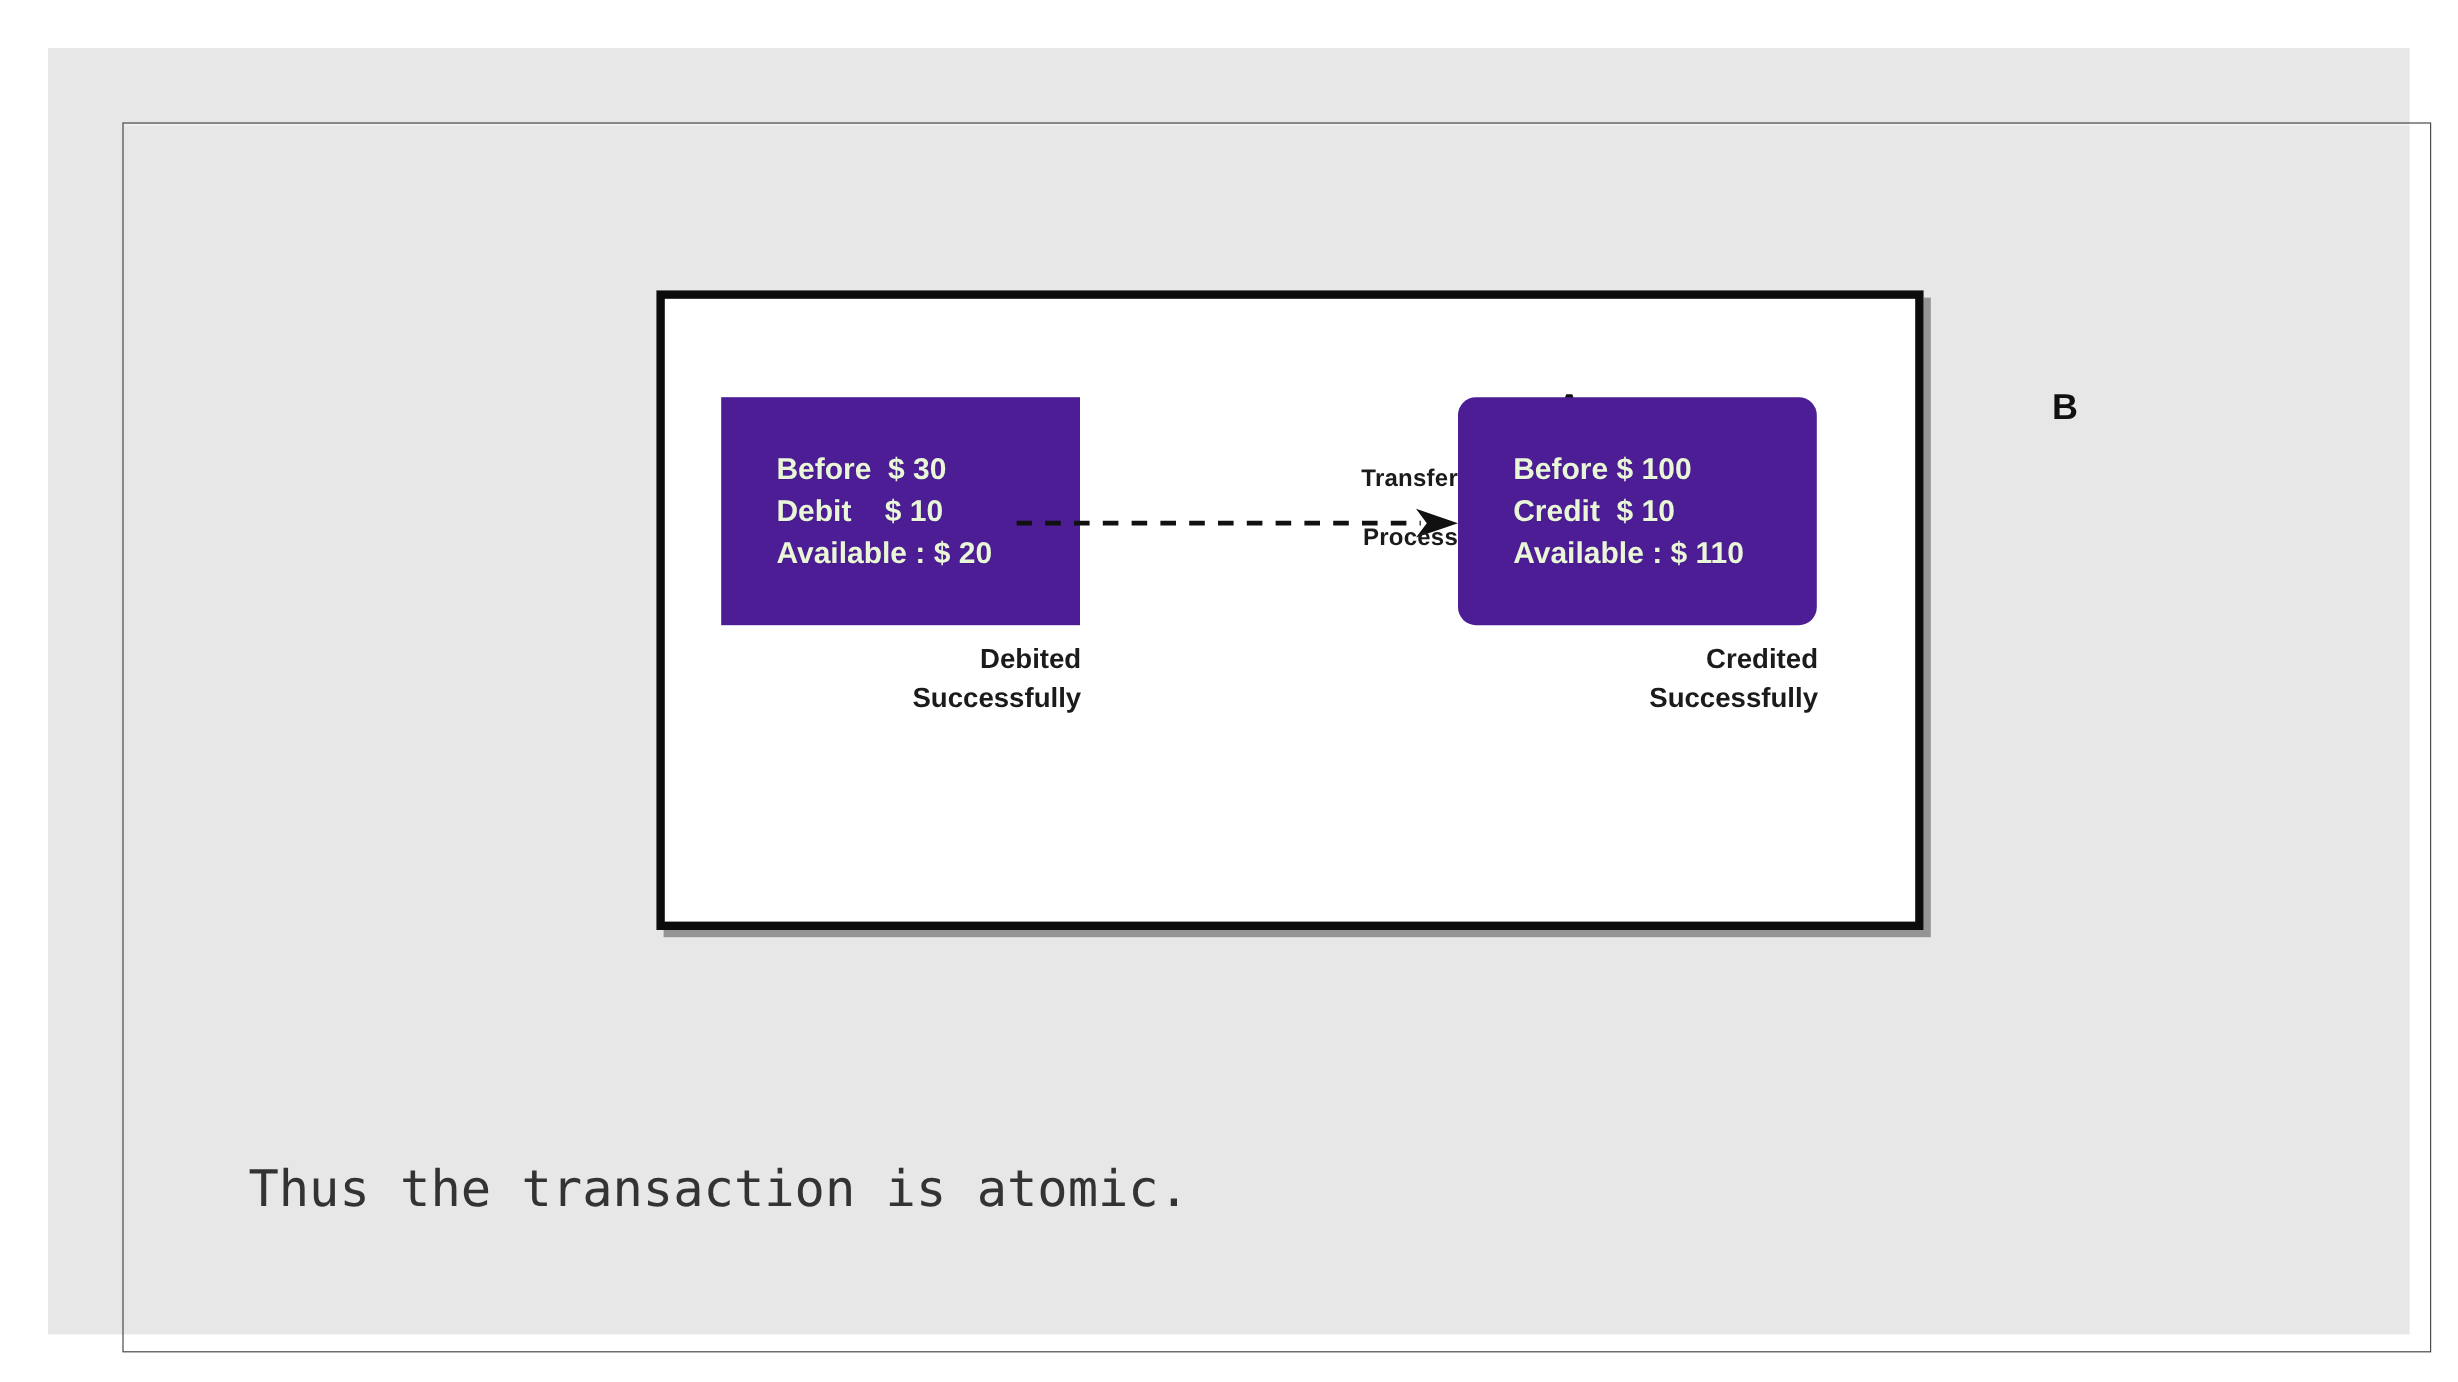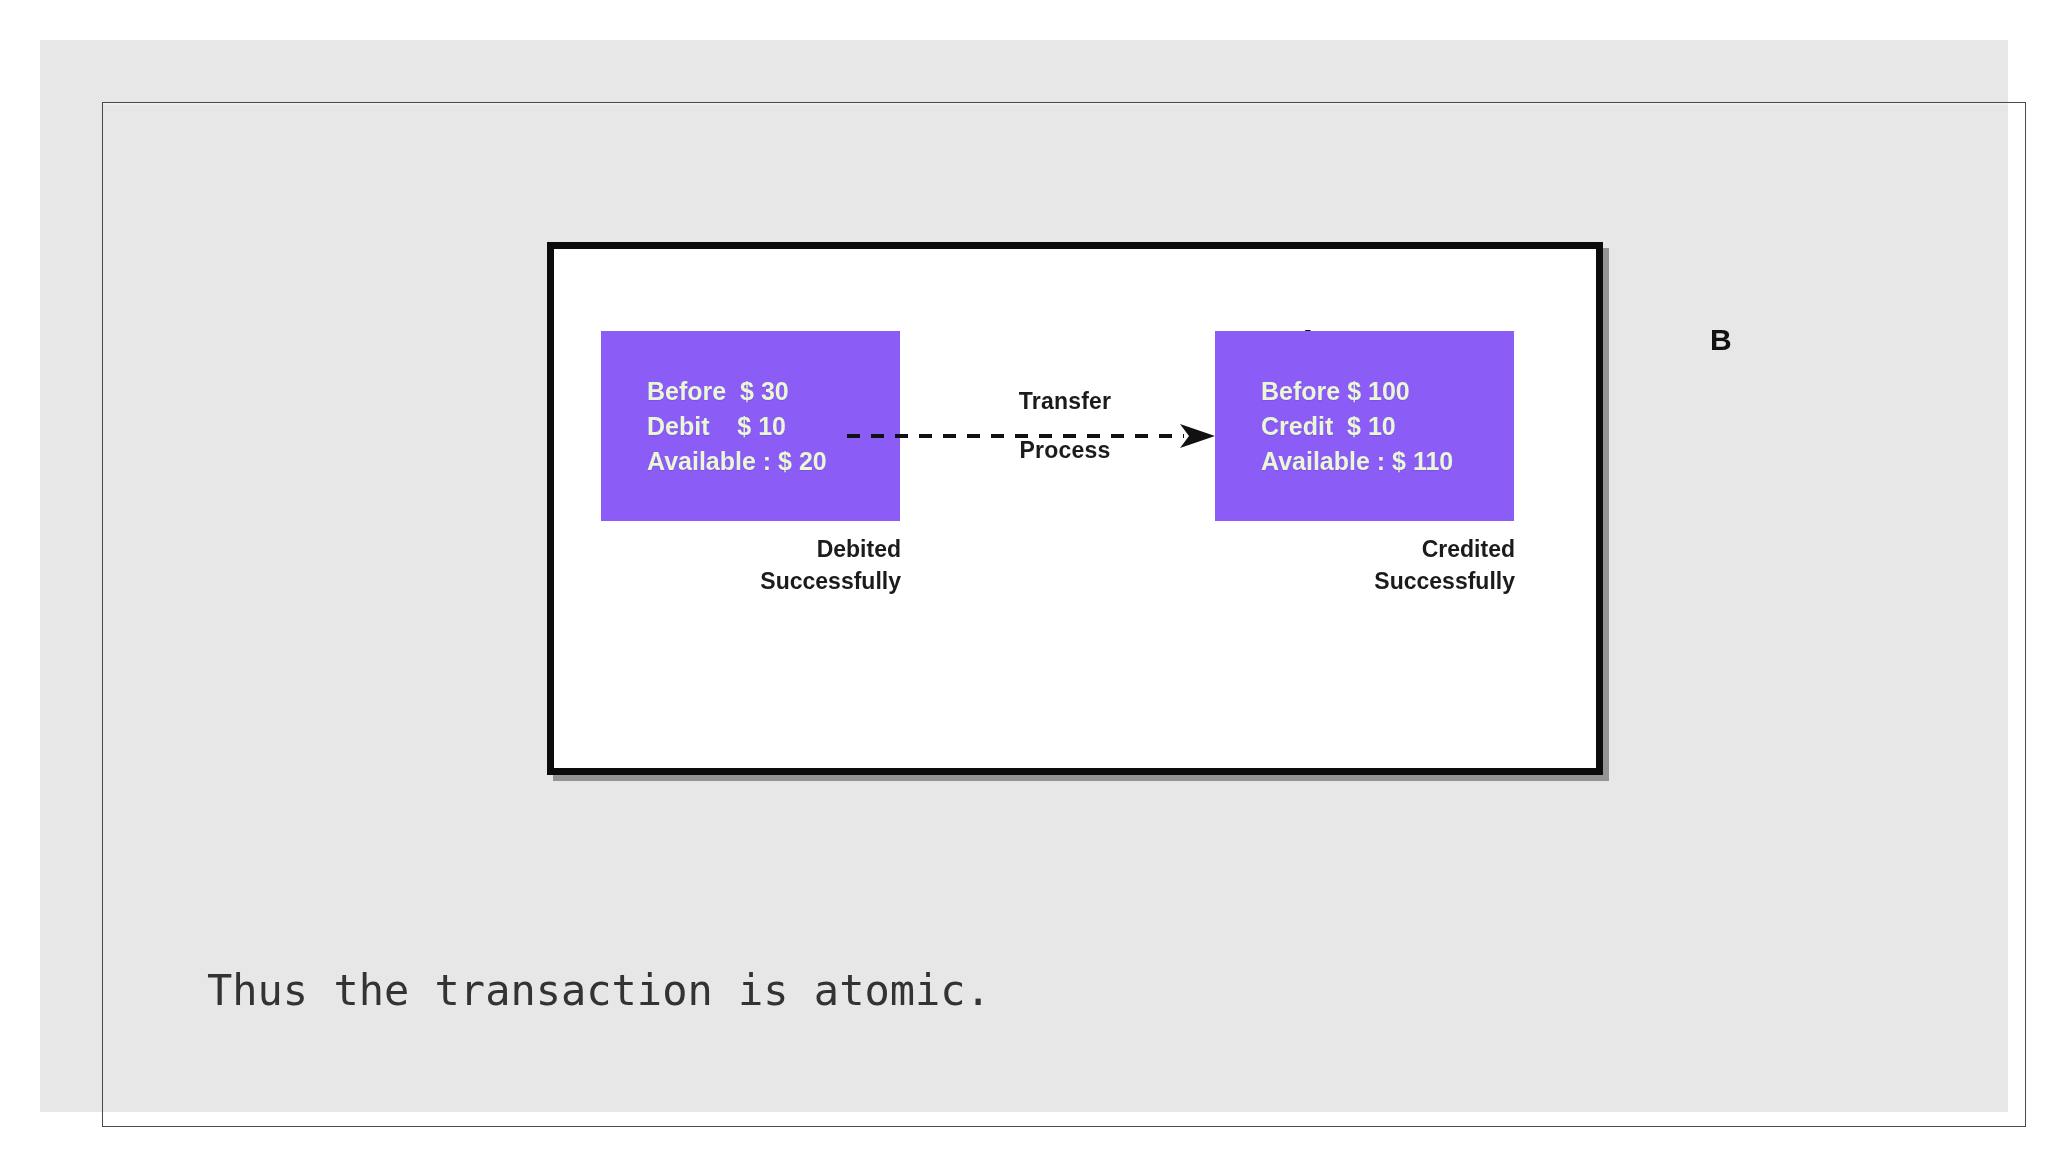--- a/index.html
+++ b/index.html
@@ -69,21 +69,21 @@
     font-weight: bold;
     color: #111111;
     letter-spacing: 0.5px;
     text-align: center;
     width: 120px;
   }
   .account-box {
     position: absolute;
     width: 299px;
     height: 190px;
-    background: #8b5cf6;
+    background: #4c1d95;
     box-sizing: border-box;
   }
   .account-lines {
     position: absolute;
     left: 0;
     right: 0;
     top: 50%;
     transform: translateY(-50%);
     padding-left: 46px;
     box-sizing: border-box;
@@ -113,22 +113,22 @@
     top: 174px;
     width: 370px;
     height: 26px;
   }
   #transfer-arrow-wrap svg {
     display: block;
   }
   .transfer-label {
     position: absolute;
     width: 300px;
-    text-align: center;
-    font-size: 23px;
+    text-align: right;
+    font-size: 20px;
     font-weight: bold;
     color: #1b1b1b;
     letter-spacing: 0.2px;
   }
 
   
   #status-list {
     position: absolute;
     left: 348px;
     top: 242px;
@@ -188,21 +188,21 @@
         <svg width="370" height="26" viewBox="0 0 370 26" xmlns="http://www.w3.org/2000/svg">
           <line x1="0" y1="13" x2="337" y2="13" stroke="#111111" stroke-width="4" stroke-dasharray="13 11" stroke-linecap="butt"></line>
           <path d="M 333 1 L 368 13 L 333 25 L 342 13 Z" fill="#111111"></path>
         </svg>
       </div>
 
       <div class="transfer-label" style="left:361px; top:188px;">Process</div>
 
       <div class="node-title" style="left:1107px; top:74px;">B</div>
 
-      <div class="account-box" style="left:661px; top:82px;">
+      <div class="account-box" style="left:661px; top:82px;border-radius:15px;">
         <div class="account-lines">
           <div class="account-line">Before $ 100</div>
           <div class="account-line">Credit  $ 10</div>
           <div class="account-line">Available : $ 110</div>
         </div>
       </div>
 
       <div class="node-caption" style="left:661px; top:285px;">
         <div>Credited</div>
         <div>Successfully</div>

